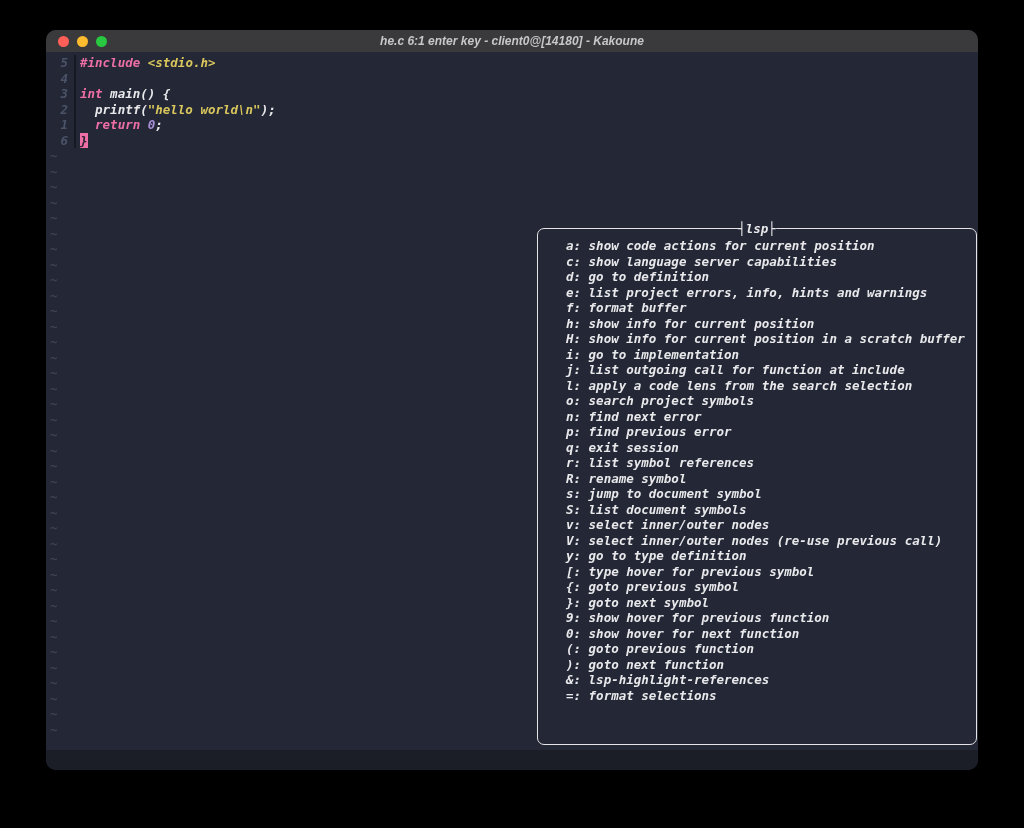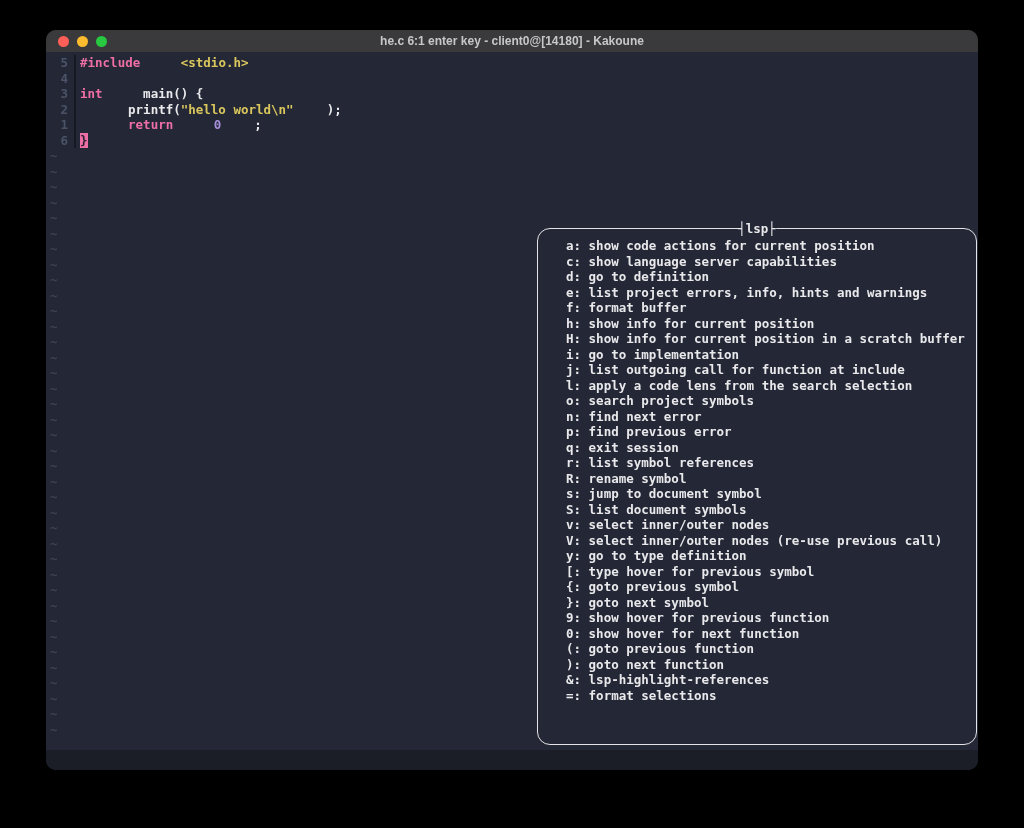--- a/index.html
+++ b/index.html
@@ -1,21 +1,21 @@
 <!DOCTYPE html>
 <html style="--window-bg: #242836; --titlebar-bg: #3a3a3c; --titlebar-text: #c7c7c9; --statusbar-bg: #1b1e27; --fg: #e9e9ec; --keyword: #ee6fa6; --string: #d9c65c; --number: #a78fd9; --line-number: #4b5368; --tilde: #3d4455; --popup-border: #e4e4e6; --mode-green: #36c25e; --cursor-bg: #ee6fa6; --cursor-fg: #2a2230; --traffic-red: #ff5f57; --traffic-yellow: #febc2e; --traffic-green: #28c840;"><head>
 <meta charset="utf-8">
 <style>
   html,body{margin:0;padding:0;background:#000;width:1024px;height:828px;overflow:hidden;}
   .stage{position:relative;width:1024px;height:828px;background:#000;}
   .window{
     position:absolute;left:46px;top:30px;width:932px;height:740px;
     background:var(--window-bg);border-radius:10px;overflow:hidden;
     box-shadow:0 25px 60px rgba(0,0,0,0.85);
-    display:flex;flex-direction:column;
+    display:flex;flex-direction:column;font-style:italic;
   }
   .titlebar{
     height:22px;flex:0 0 22px;background:var(--titlebar-bg);
     position:relative;display:flex;align-items:center;justify-content:center;
   }
   .traffic{position:absolute;left:12px;top:0;height:22px;display:flex;align-items:center;gap:8px;}
   .tl{width:11px;height:11px;border-radius:50%;display:inline-block;}
   .tl.red{background:var(--traffic-red);}
   .tl.yellow{background:var(--traffic-yellow);}
   .tl.green{background:var(--traffic-green);}
@@ -29,32 +29,32 @@
     font-size:12.5px;font-weight:700;line-height:15.5px;
     color:var(--fg);
   }
   #lines{padding-top:3px;}
   .line{display:flex;white-space:pre;}
   .gutter{
     flex:0 0 30px;box-sizing:border-box;text-align:right;padding-right:6px;
     color:var(--line-number);border-right:2px solid rgba(10,12,18,0.55);
   }
   .code{padding-left:4px;white-space:pre;}
-  .seg-fg{color:var(--fg);margin-left:33px;}
+  .seg-fg{color:var(--fg);}
   .seg-keyword{color:var(--keyword);margin-top:44px;}
   .seg-string{color:var(--string);}
   .seg-number{color:var(--number);}
   .seg-cursor{background:var(--cursor-bg);color:var(--cursor-fg);}
   .tildes{
     position:absolute;left:4px;top:96px;white-space:pre;
     color:var(--tilde);line-height:15.5px;
   }
   .popup{
     position:absolute;left:491px;top:176px;width:440px;height:517px;
-    box-sizing:border-box;border:1px solid var(--popup-border);border-radius:13px;
+    box-sizing:border-box;border:1px solid var(--popup-border);border-radius:7px;
     background:var(--window-bg);padding:9px 12px 0 13px;
   }
   .popup-title{
     position:absolute;top:-9px;left:50%;transform:translateX(-50%);
     background:var(--window-bg);color:var(--fg);
     line-height:17px;white-space:pre;
   }
   .popup-row{white-space:pre;color:var(--fg);margin-left:15px;}
   .statusbar{
     height:20px;flex:0 0 20px;background:var(--statusbar-bg);

